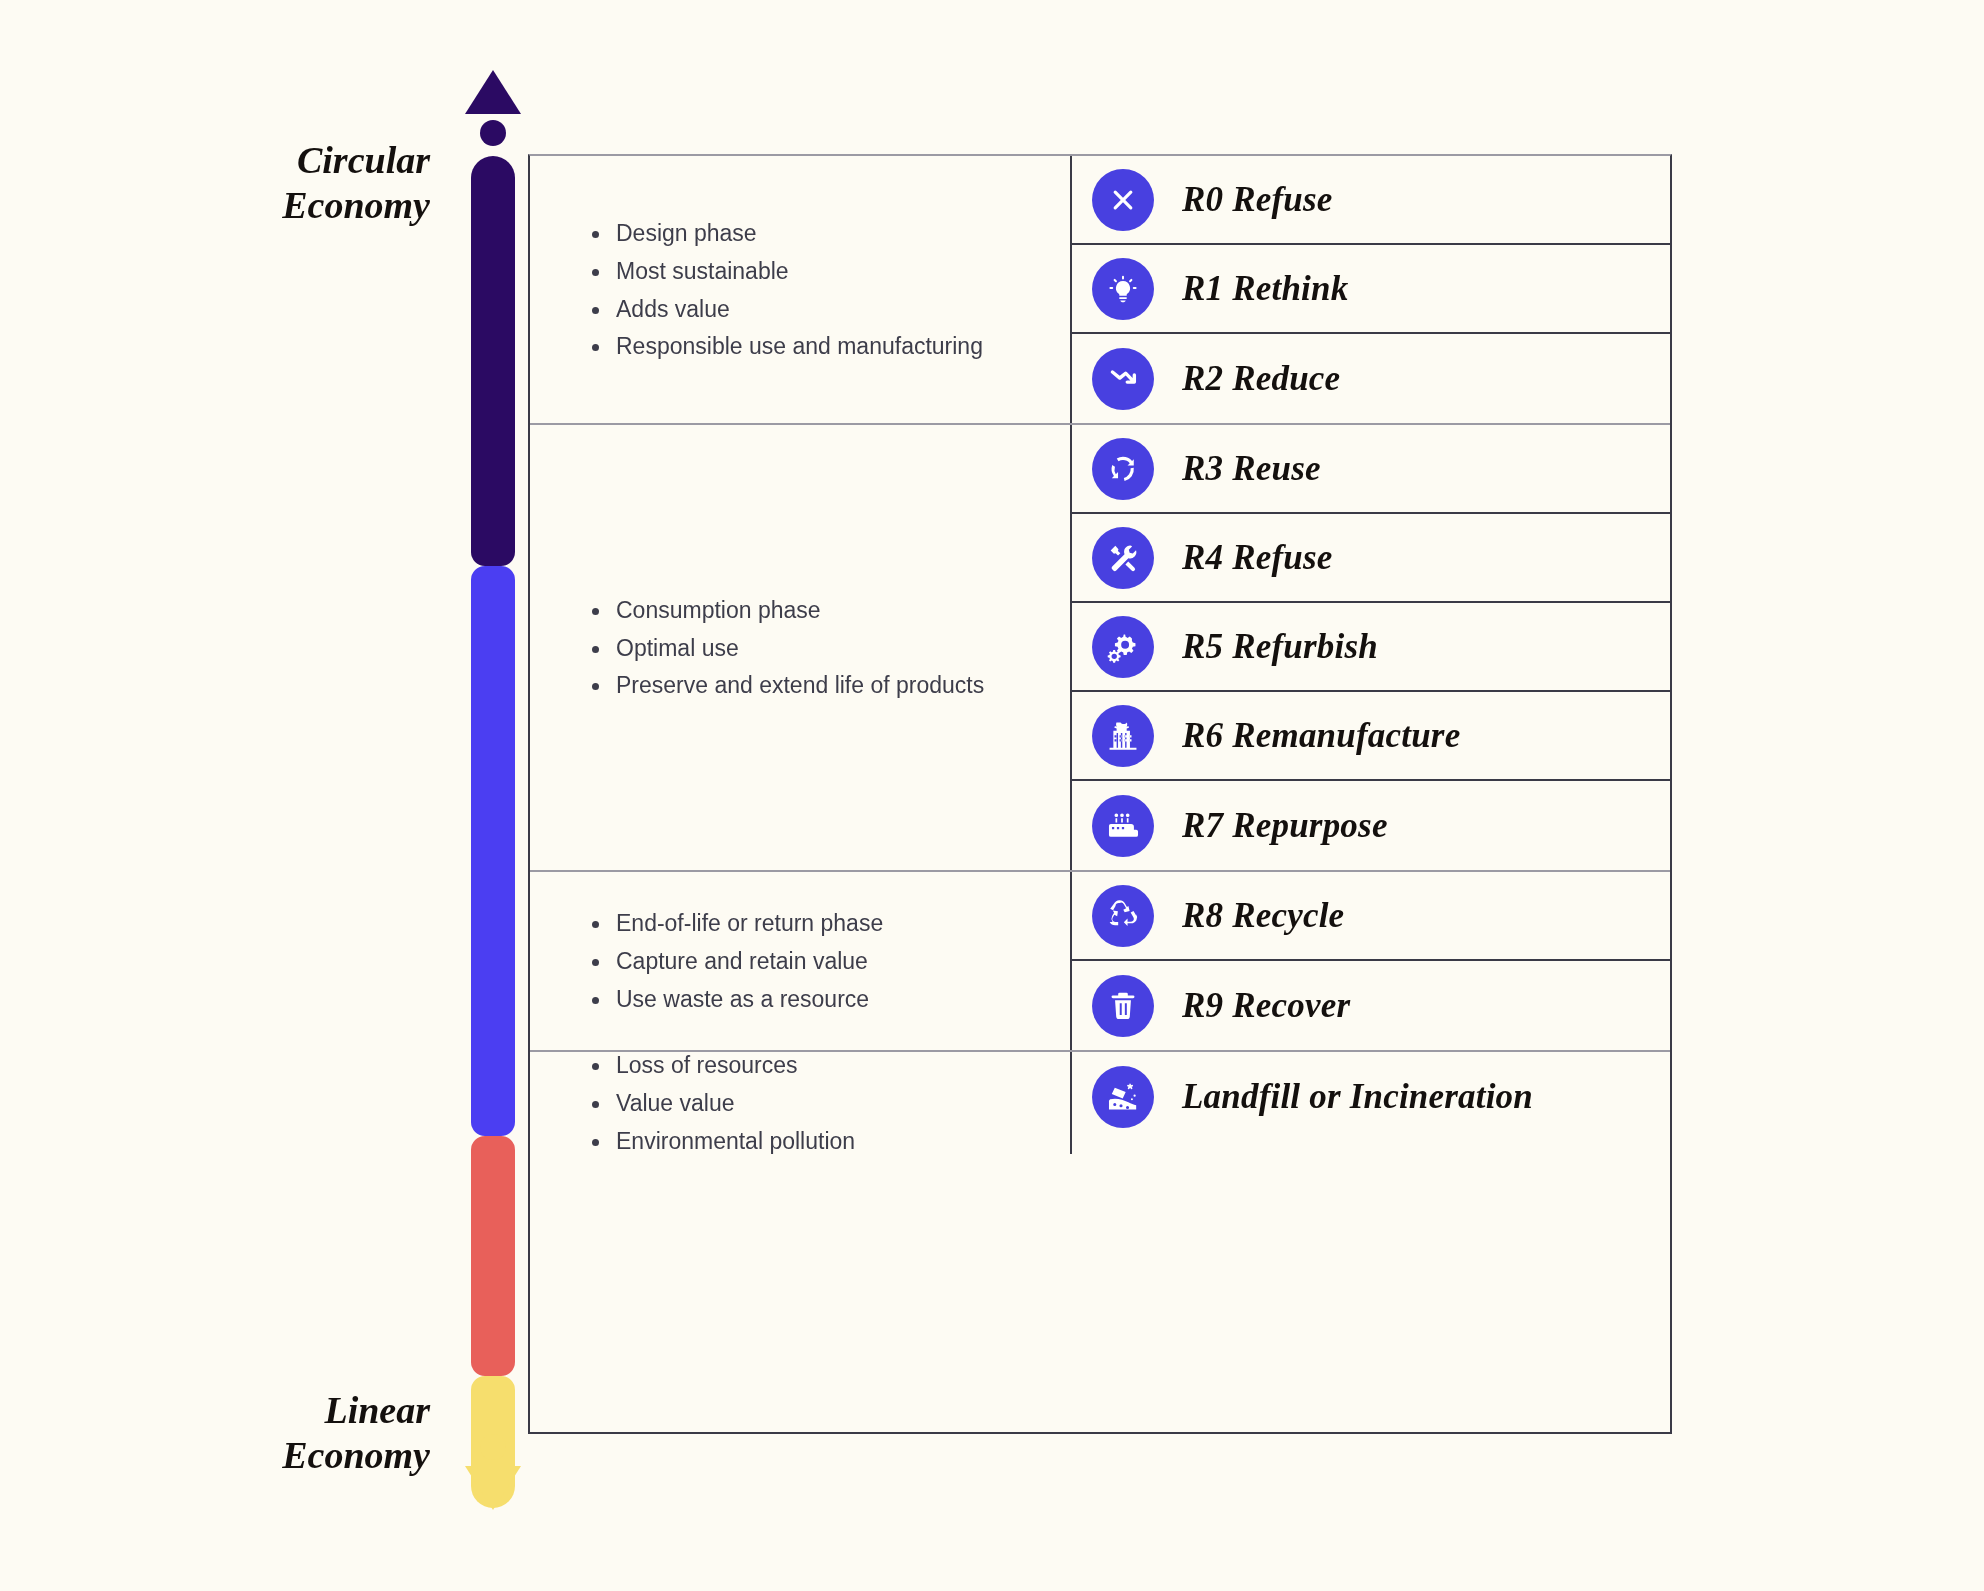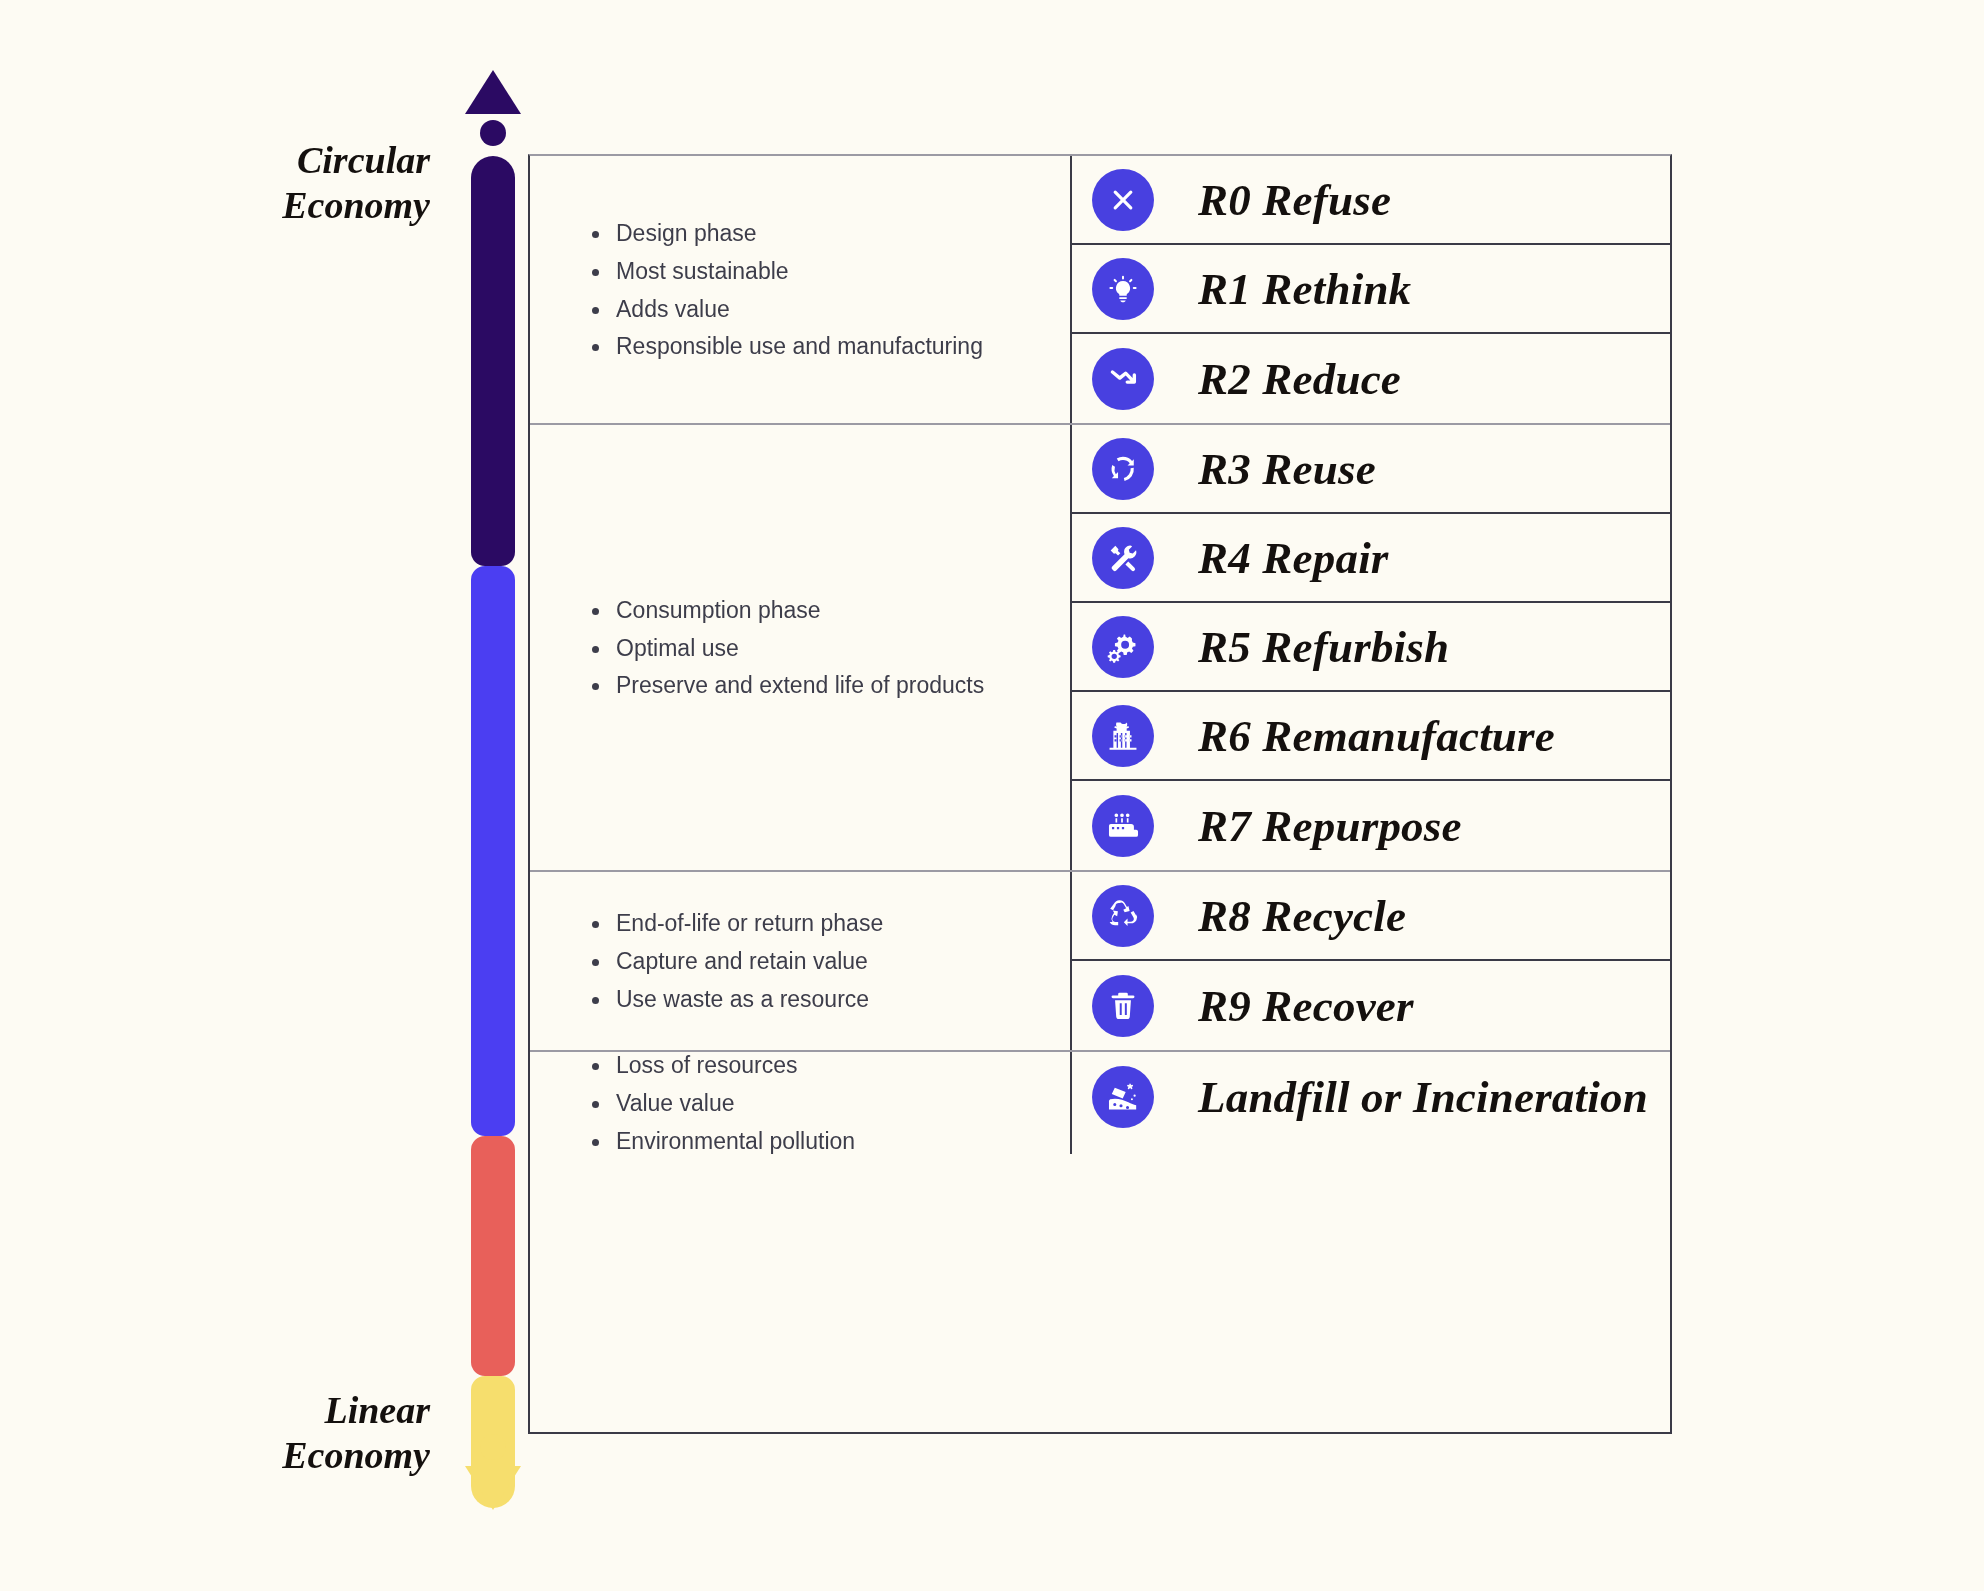--- a/index.html
+++ b/index.html
@@ -172,25 +172,24 @@
     align-items: center;
     justify-content: center;
     margin-right: 28px;
   }
   .icon-wrap svg { display: block; }
 
   .r-label {
     font-family: "Liberation Serif", serif;
     font-style: italic;
     font-weight: 700;
-    font-size: 45px;
+    font-size: 35px;
     color: #14100e;
     letter-spacing: 0.2px;
     white-space: nowrap;
-    margin-left: 16px;
   }
 </style>
 </head>
 <body>
 
 <div id="stage">
 
   <div id="axis">
     <div class="axis-arrow-up"></div>
     <div class="axis-dot-top"></div>
@@ -265,21 +264,21 @@
               </svg>
             </div>
             <div class="r-label">R3 Reuse</div>
           </div>
           <div class="r-row">
             <div class="icon-wrap">
               <svg xmlns="http://www.w3.org/2000/svg" viewBox="0 0 24 24" width="34" height="34" fill="#fff">
                 <path d="M17.1 3.2a4.4 4.4 0 0 0-4 6.1L4.4 18a1.4 1.4 0 0 0 0 2l.8.8a1.4 1.4 0 0 0 2 0l8.6-8.6a4.4 4.4 0 0 0 5.4-5.6l-2.3 2.3-2.2-.6-.6-2.2 2.3-2.3a4.4 4.4 0 0 0-1.3-.6zM6.6 3.4 3.3 6.7l2.3 2.3 1.2-.4 1.7 1.7 1.6-1.6-1.7-1.7.4-1.2L6.6 3.4zm9.1 11.1 4.4 4.4a1.4 1.4 0 0 1-2 2l-4.4-4.4 2-2z"></path>
               </svg>
             </div>
-            <div class="r-label">R4 Repair</div>
+            <div class="r-label">R4 Refuse</div>
           </div>
           <div class="r-row">
             <div class="icon-wrap">
               <svg xmlns="http://www.w3.org/2000/svg" viewBox="0 0 24 24" width="34" height="34" fill="#fff">
                 <path d="M14.6 3.1h-2.1l-.4 1.9a5.6 5.6 0 0 0-1.3.6L9.2 4.5 7.7 6l1.1 1.6a5.6 5.6 0 0 0-.6 1.3L6.3 9.3v2.1l1.9.4c.1.5.3.9.6 1.3L7.7 14.7l1.5 1.5 1.6-1.1c.4.3.8.5 1.3.6l.4 1.9h2.1l.4-1.9c.5-.1.9-.3 1.3-.6l1.6 1.1 1.5-1.5-1.1-1.6c.3-.4.5-.8.6-1.3l1.9-.4V9.3l-1.9-.4a5.6 5.6 0 0 0-.6-1.3L18.3 6l-1.5-1.5-1.6 1.1a5.6 5.6 0 0 0-1.3-.6l-.4-1.9zm-1.1 4.5a2.8 2.8 0 1 1 0 5.6 2.8 2.8 0 0 1 0-5.6zM6.4 14.1H5.1l-.3 1.2c-.3.1-.5.2-.8.4l-1-.7-.9.9.7 1c-.2.3-.3.5-.4.8l-1.2.3v1.3l1.2.3c.1.3.2.5.4.8l-.7 1 .9.9 1-.7c.3.2.5.3.8.4l.3 1.2h1.3l.3-1.2c.3-.1.5-.2.8-.4l1 .7.9-.9-.7-1c.2-.3.3-.5.4-.8l1.2-.3v-1.3l-1.2-.3a3 3 0 0 0-.4-.8l.7-1-.9-.9-1 .7c-.3-.2-.5-.3-.8-.4l-.3-1.2zm-.6 2.6a1.9 1.9 0 1 1 0 3.8 1.9 1.9 0 0 1 0-3.8z"></path>
               </svg>
             </div>
             <div class="r-label">R5 Refurbish</div>
           </div>
           <div class="r-row">

